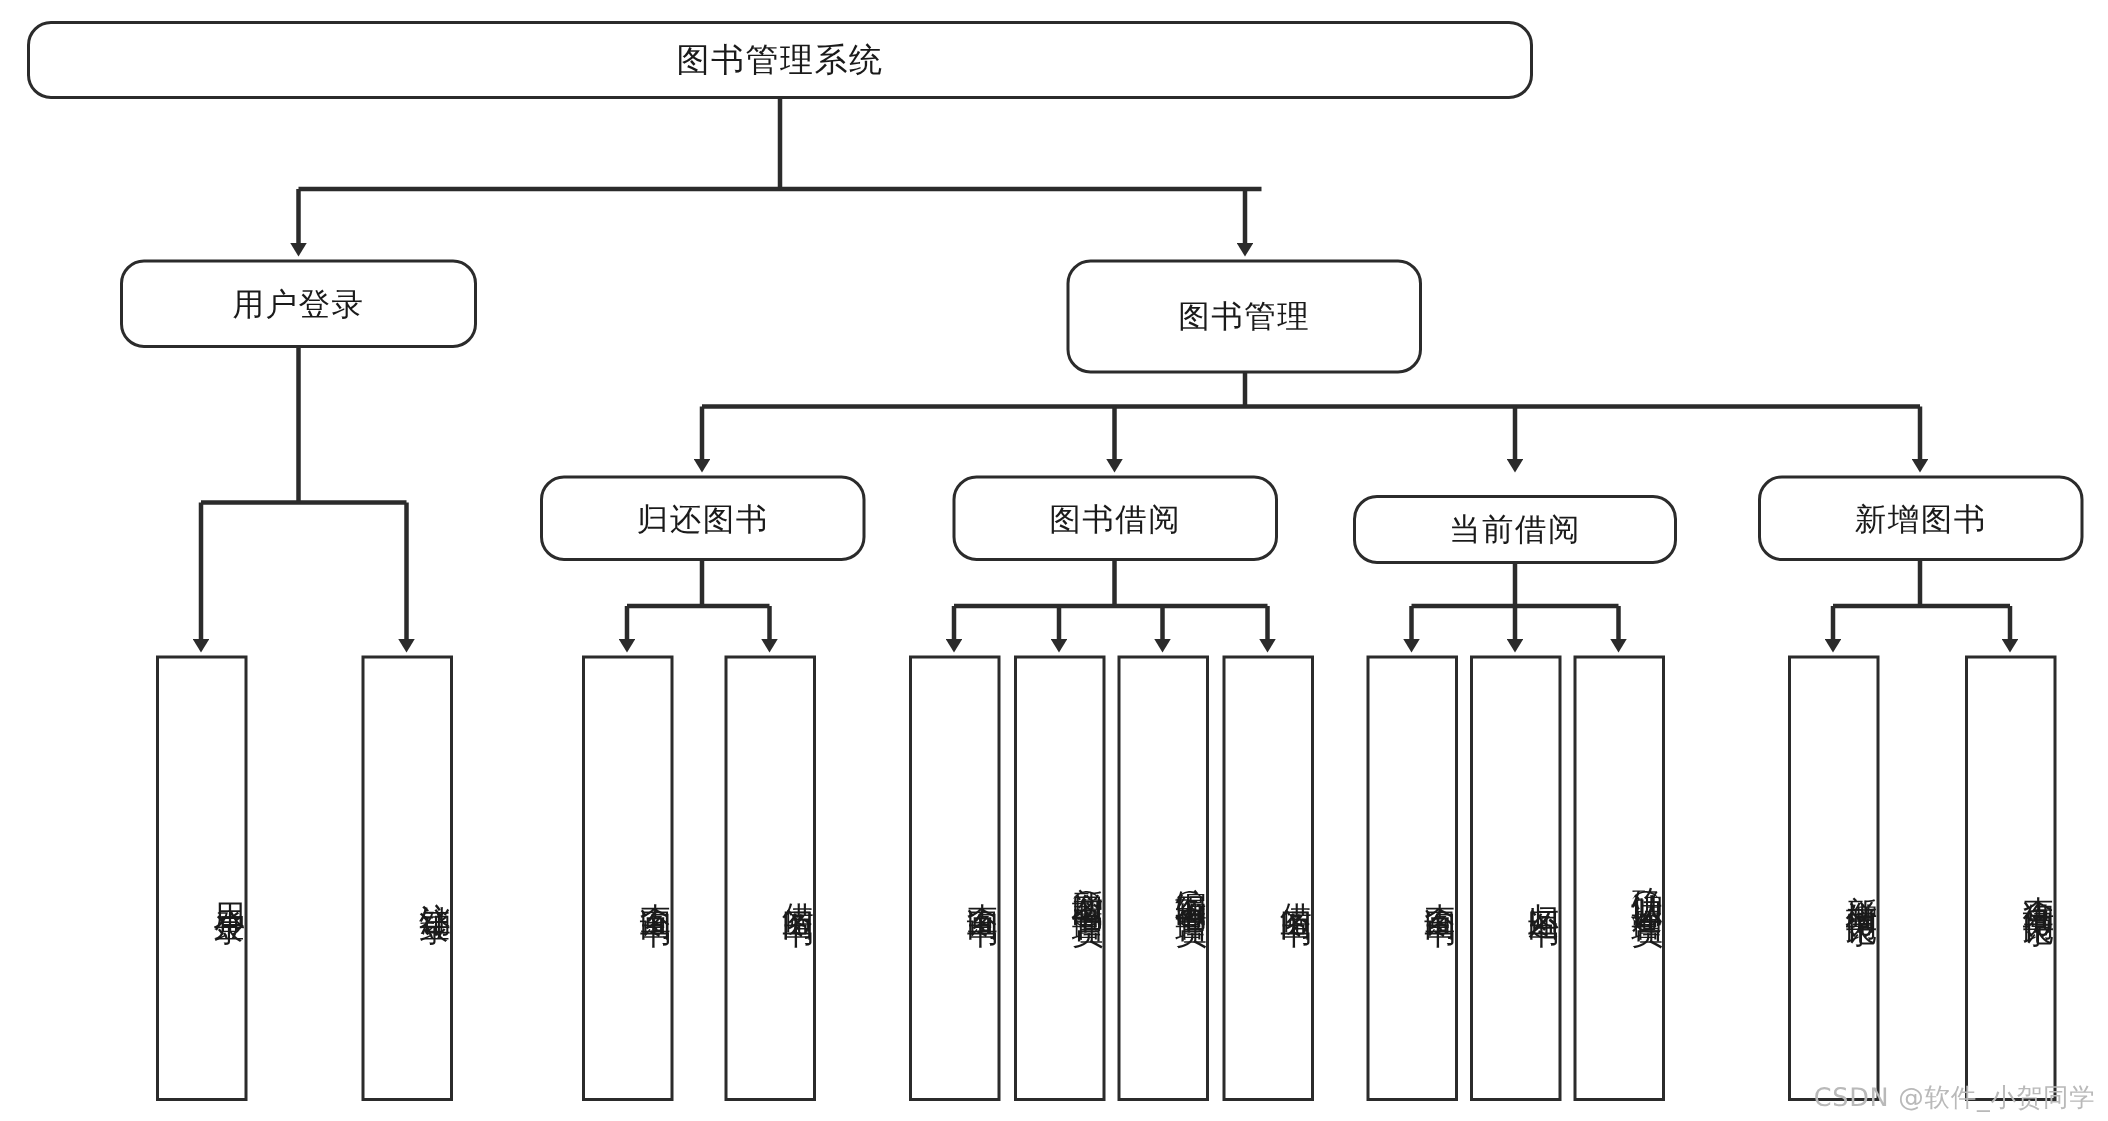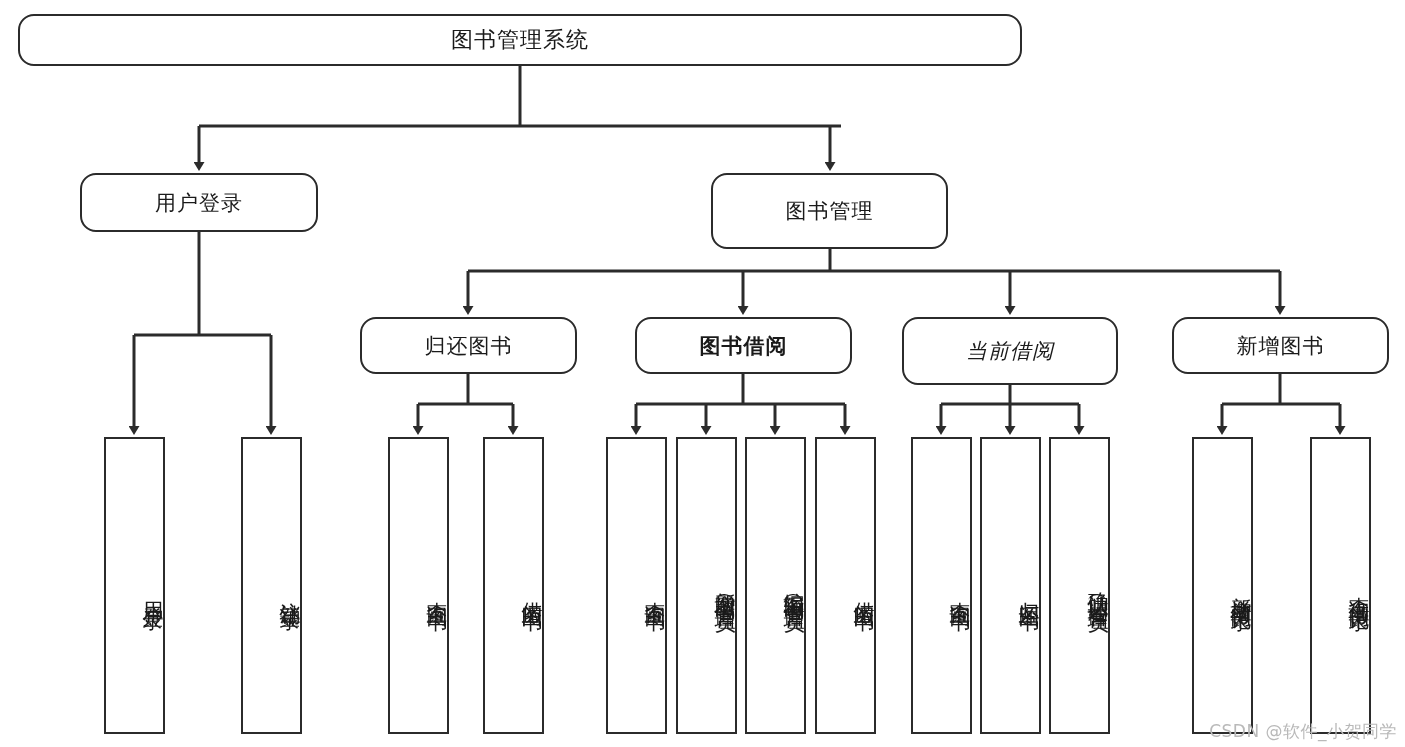--- a/index.html
+++ b/index.html
@@ -98,24 +98,24 @@
   <div class="node h" style="left:80px;top:173px;width:238px;height:59px;">
     <span>用户登录</span>
   </div>
   <div class="node h" style="left:711px;top:173px;width:237px;height:76px;">
     <span>图书管理</span>
   </div>
 
   <div class="node h" style="left:360px;top:317px;width:217px;height:57px;">
     <span>归还图书</span>
   </div>
-  <div class="node h" style="left:635px;top:317px;width:217px;height:57px;font-weight:bold;">
+  <div class="node h" style="left:635px;top:317px;width:217px;height:57px;">
     <span>图书借阅</span>
   </div>
-  <div class="node h" style="left:902px;top:317px;width:216px;height:68px;font-style:italic;">
+  <div class="node h" style="left:902px;top:330px;width:216px;height:46px;">
     <span>当前借阅</span>
   </div>
   <div class="node h" style="left:1172px;top:317px;width:217px;height:57px;">
     <span>新增图书</span>
   </div>
 
   <div class="node v" style="left:104px;top:437px;width:61px;height:297px;">
     <span>用户登录</span>
   </div>
   <div class="node v" style="left:241px;top:437px;width:61px;height:297px;">

